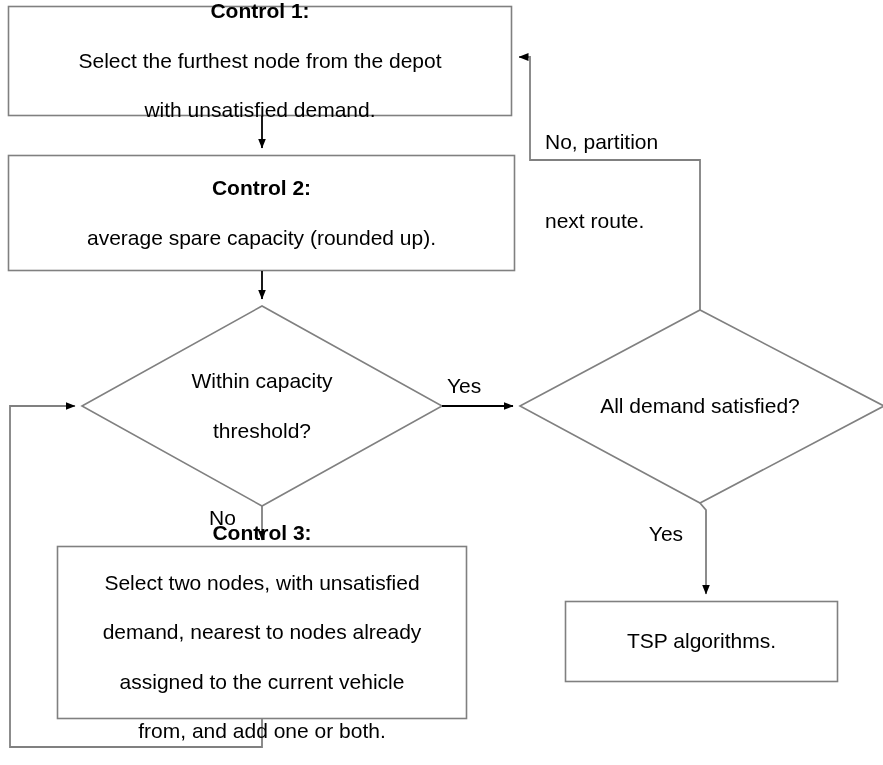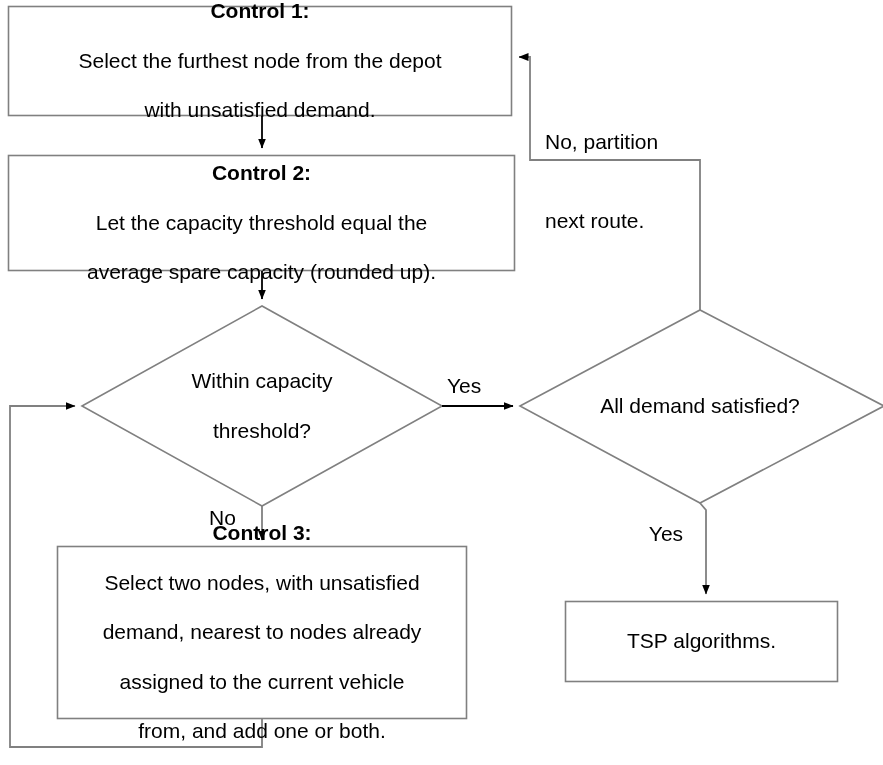--- a/index.html
+++ b/index.html
@@ -85,23 +85,22 @@
 
     <path d="M700,503 L706,510 L706,594" fill="none" stroke="#808080" stroke-width="1.8" marker-end="url(#arrowhead)"></path>
   </svg>
 
   <div class="node-text" style="left:9px; top:7px; width:502px; height:108px;">
     <div class="title">Control 1:</div>
     <div>Select the furthest node from the depot</div>
     <div>with unsatisfied demand.</div>
   </div>
 
-  <div class="node-text" style="left:9px; top:166px; width:505px; height:114px;">
+  <div class="node-text" style="left:9px; top:156px; width:505px; height:114px;">
     <div class="title">Control 2:</div>
-    <div>Let the capacity threshold equal the</div>
     <div>average spare capacity (rounded up).</div>
   </div>
 
   <div class="node-text" style="left:132px; top:366px; width:260px; height:80px;">
     <div>Within capacity</div>
     <div>threshold?</div>
   </div>
 
   <div class="node-text" style="left:560px; top:386px; width:280px; height:40px;">
     <div>All demand satisfied?</div>

